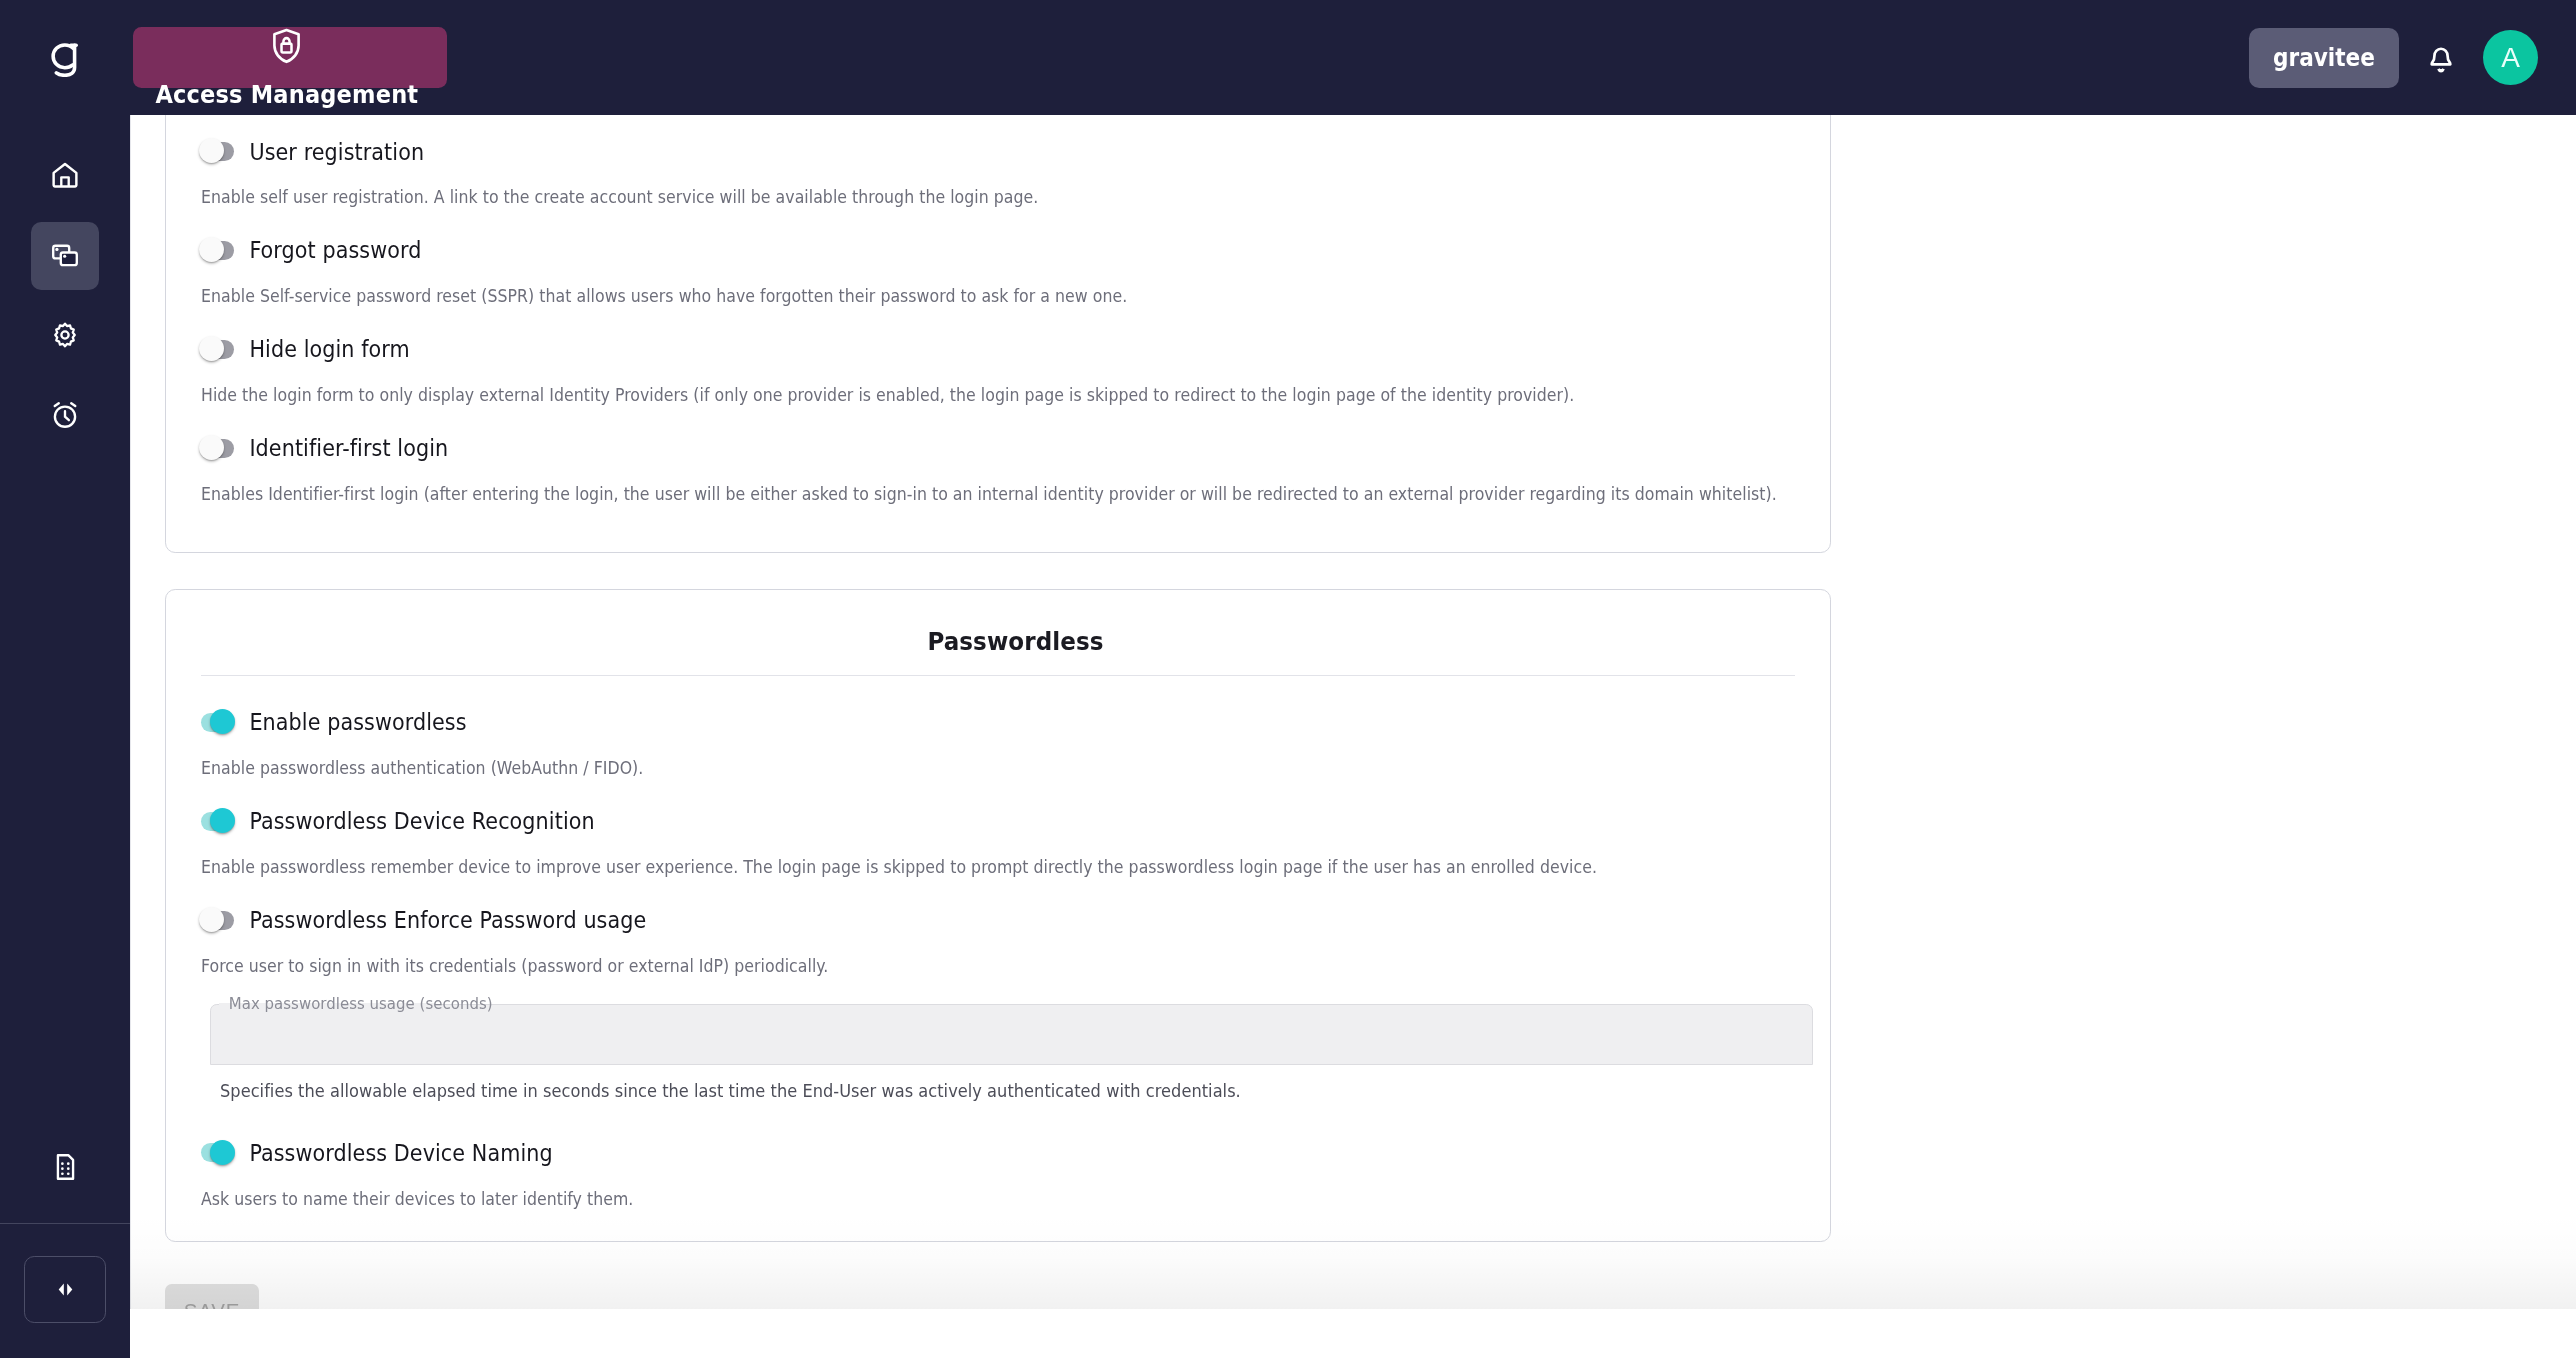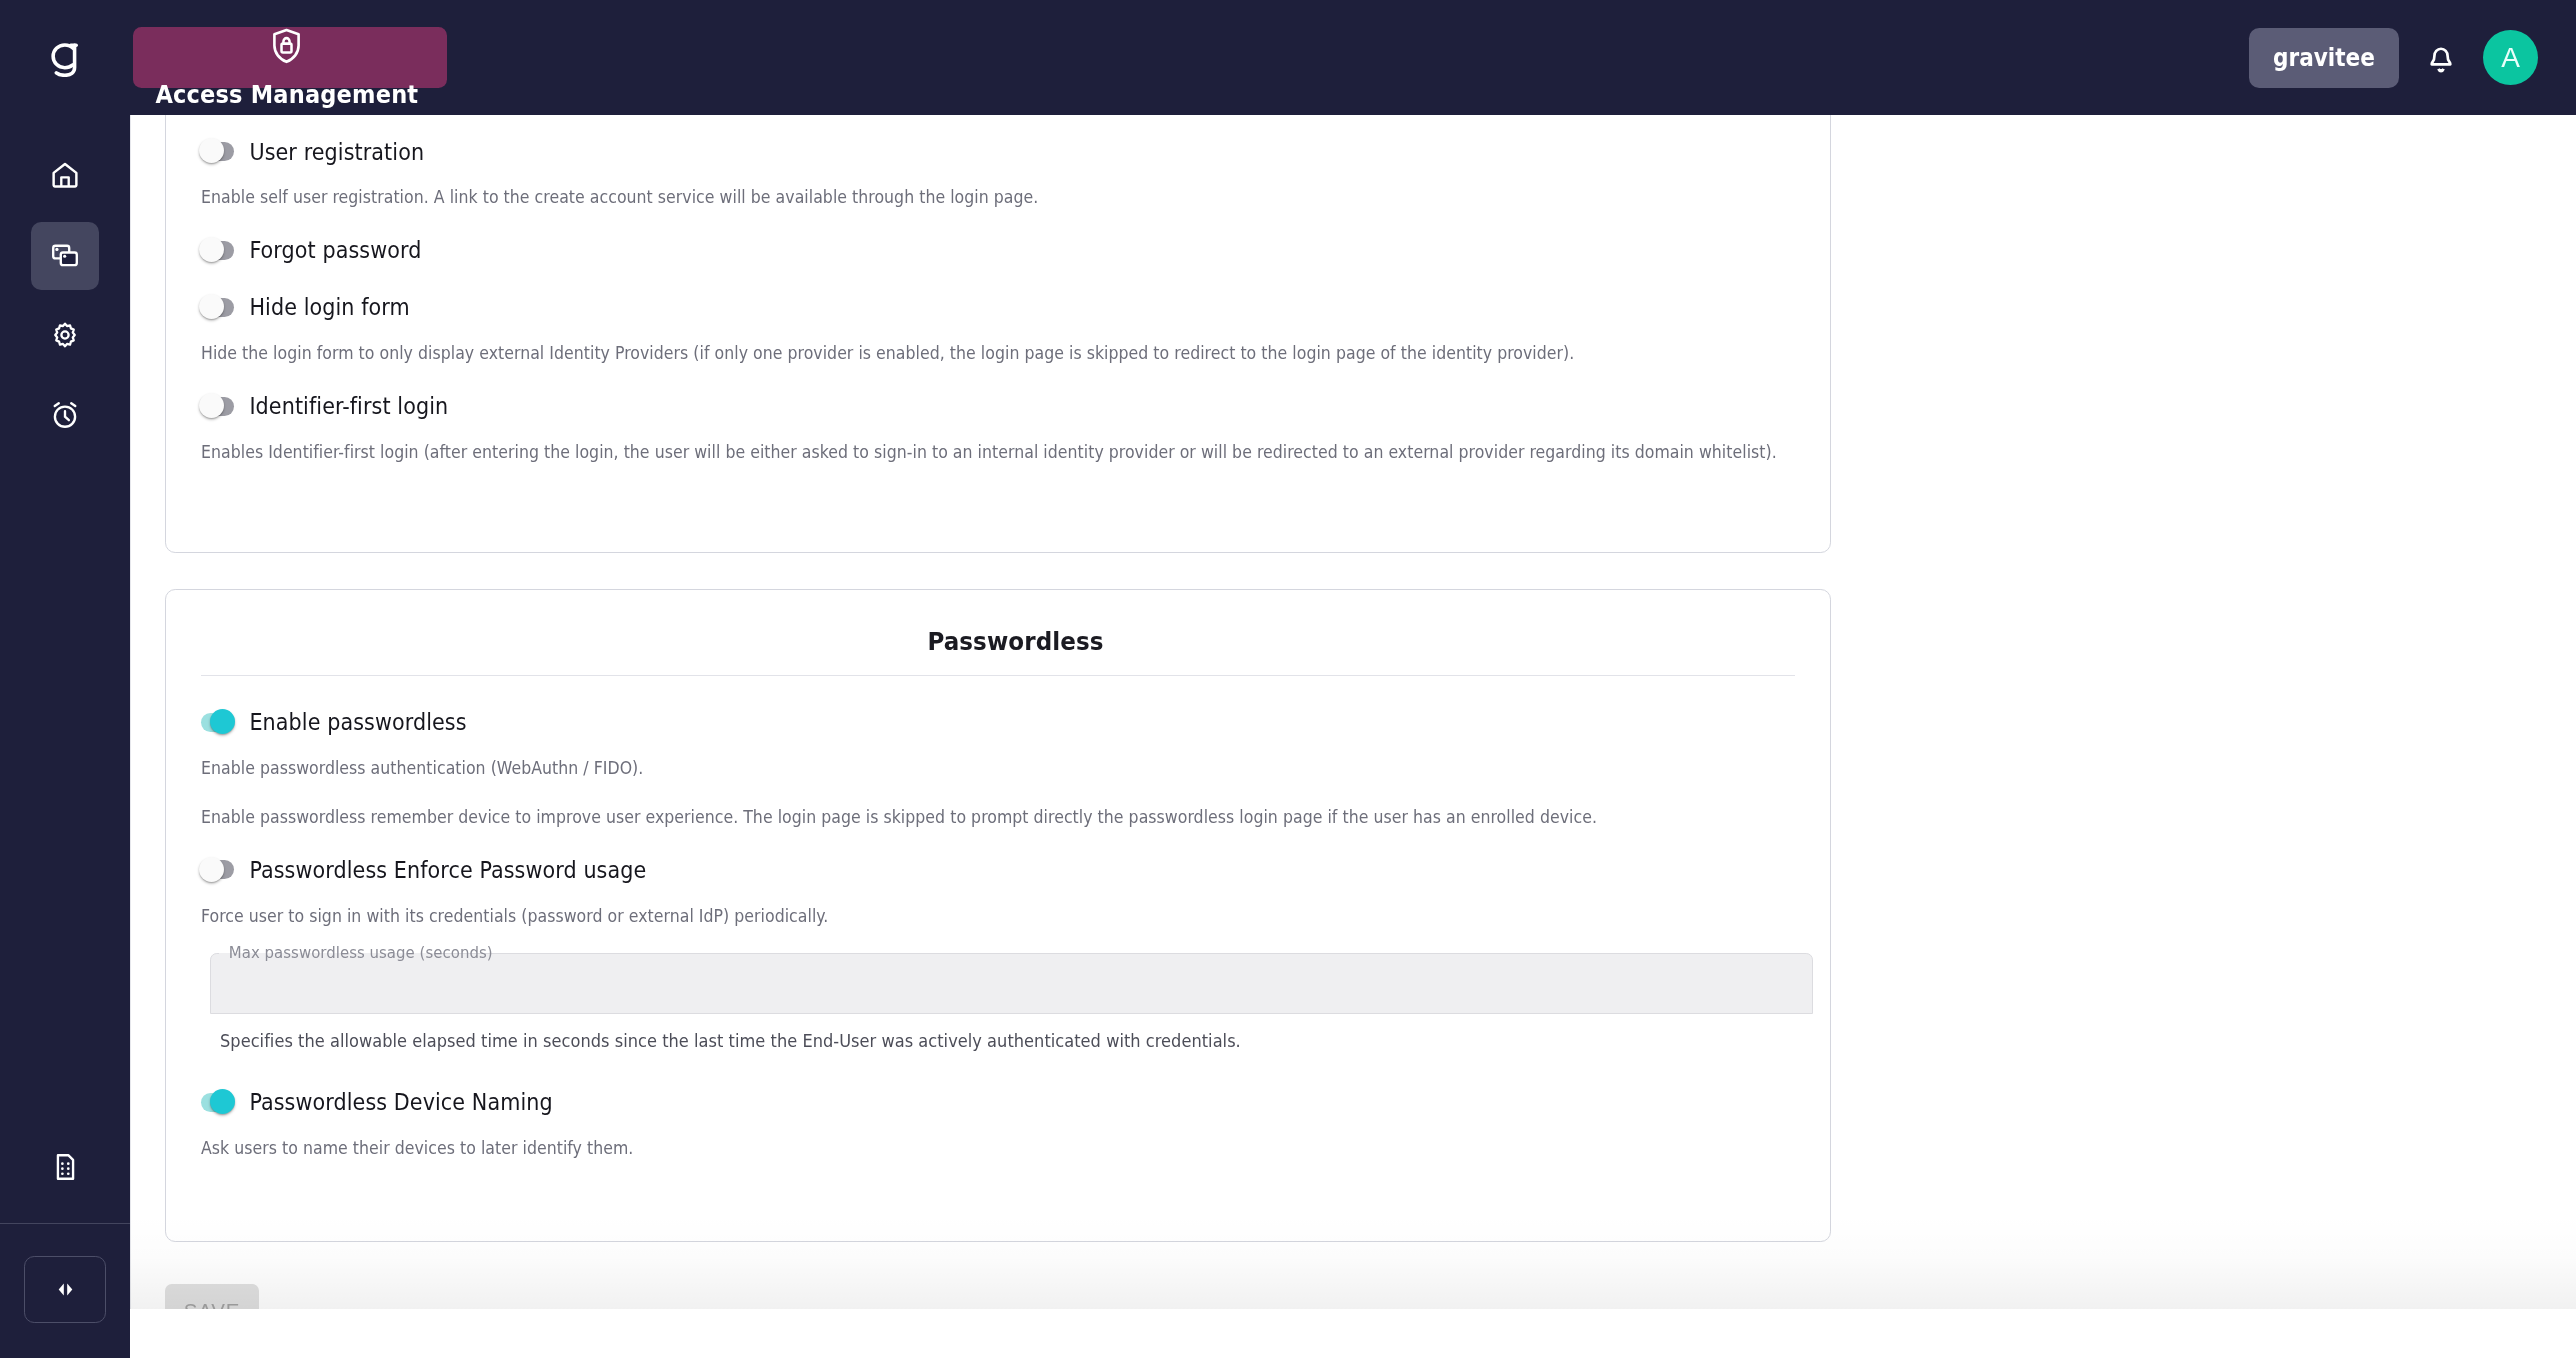--- a/index.html
+++ b/index.html
@@ -405,20 +405,21 @@
       </div>
 
       <div class="setting" style="margin-top:22px">
         <div class="setting-head">
           <div class="switch off">
             <div class="track"></div>
             <div class="knob"></div>
           </div>
           <div class="setting-label">Forgot password</div>
         </div>
+        <div class="setting-desc" style="margin-top:15.4px">Enable Self-service password reset (SSPR) that allows users who have forgotten their password to ask for a new one.</div>
       </div>
 
       <div class="setting" style="margin-top:22px">
         <div class="setting-head">
           <div class="switch off">
             <div class="track"></div>
             <div class="knob"></div>
           </div>
           <div class="setting-label">Hide login form</div>
         </div>
@@ -447,20 +448,27 @@
           <div class="switch on">
             <div class="track"></div>
             <div class="knob"></div>
           </div>
           <div class="setting-label">Enable passwordless</div>
         </div>
         <div class="setting-desc" style="margin-top:15.4px">Enable passwordless authentication (WebAuthn / FIDO).</div>
       </div>
 
       <div class="setting" style="margin-top:22px">
+        <div class="setting-head">
+          <div class="switch on">
+            <div class="track"></div>
+            <div class="knob"></div>
+          </div>
+          <div class="setting-label">Passwordless Device Recognition</div>
+        </div>
         <div class="setting-desc" style="margin-top:15.4px">Enable passwordless remember device to improve user experience. The login page is skipped to prompt directly the passwordless login page if the user has an enrolled device.</div>
       </div>
 
       <div class="setting" style="margin-top:22px">
         <div class="setting-head">
           <div class="switch off">
             <div class="track"></div>
             <div class="knob"></div>
           </div>
           <div class="setting-label">Passwordless Enforce Password usage</div>

